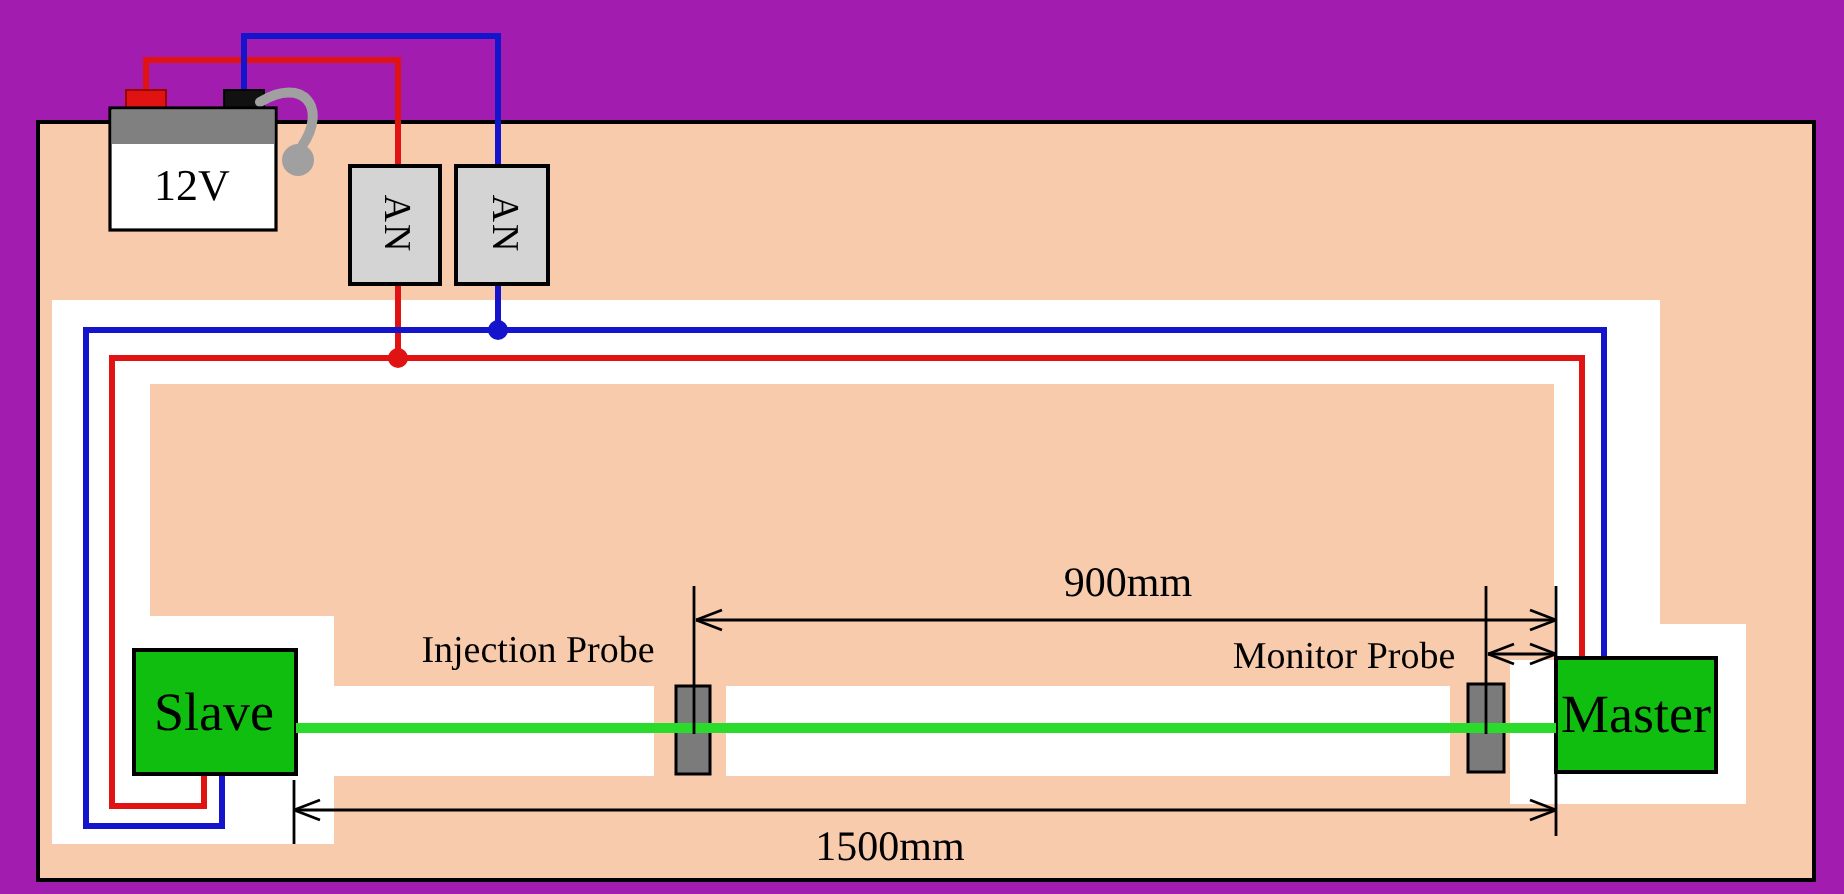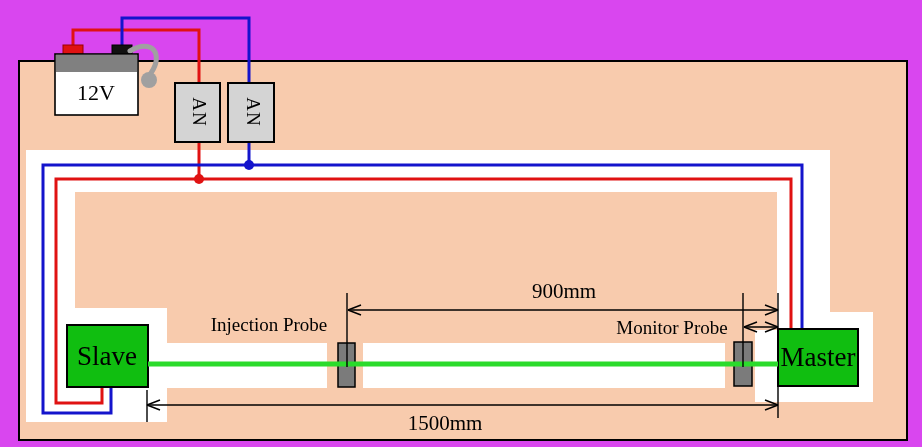--- a/index.html
+++ b/index.html
@@ -1,16 +1,16 @@
 <!DOCTYPE html>
 <html style="--peach: #F8CBAD; --white: #FFFFFF; --wire-red: #E01212; --wire-blue: #1414CC; --wire-green: #2BDB2B; --box-green: #10BE10; --probe-gray: #7B7B7B; --an-gray: #D4D4D4; --battery-gray: #808080; --cable-gray: #A0A0A0; --line-black: #000000;"><head>
 <meta charset="utf-8">
 <style>
   html,body{margin:0;padding:0;background:#fff;}
-  .stage{position:relative;width:922px;height:447px;background:#d946ef;overflow:hidden;
+  .stage{position:relative;width:922px;height:447px;background:#a21caf;overflow:hidden;
          font-family:"Liberation Serif", serif;}
   svg{display:block;}
   text{font-family:"Liberation Serif", serif;fill:#000;}
   .lbl-box{font-size:27px;}
   .lbl-an{font-size:19px;letter-spacing:1px;}
   .lbl-batt{font-size:22px;}
   .lbl-dim{font-size:21px;}
   .lbl-probe{font-size:19px;}
   .dimline{stroke:#000;stroke-width:1.4;fill:none;}
 </style>

